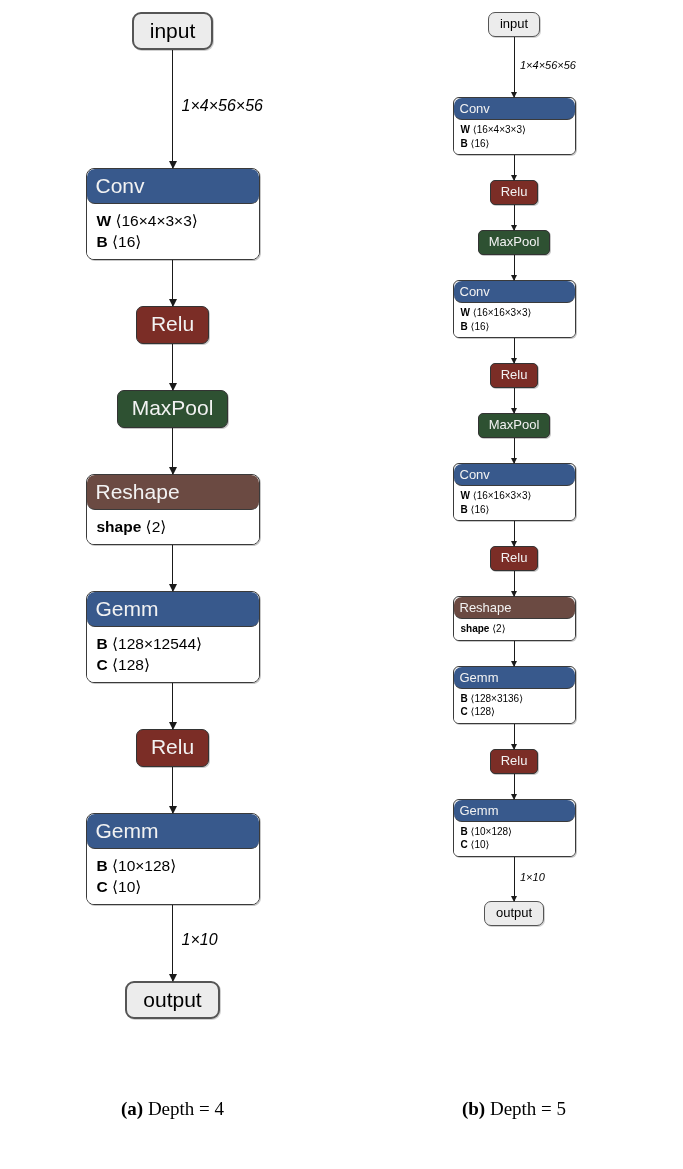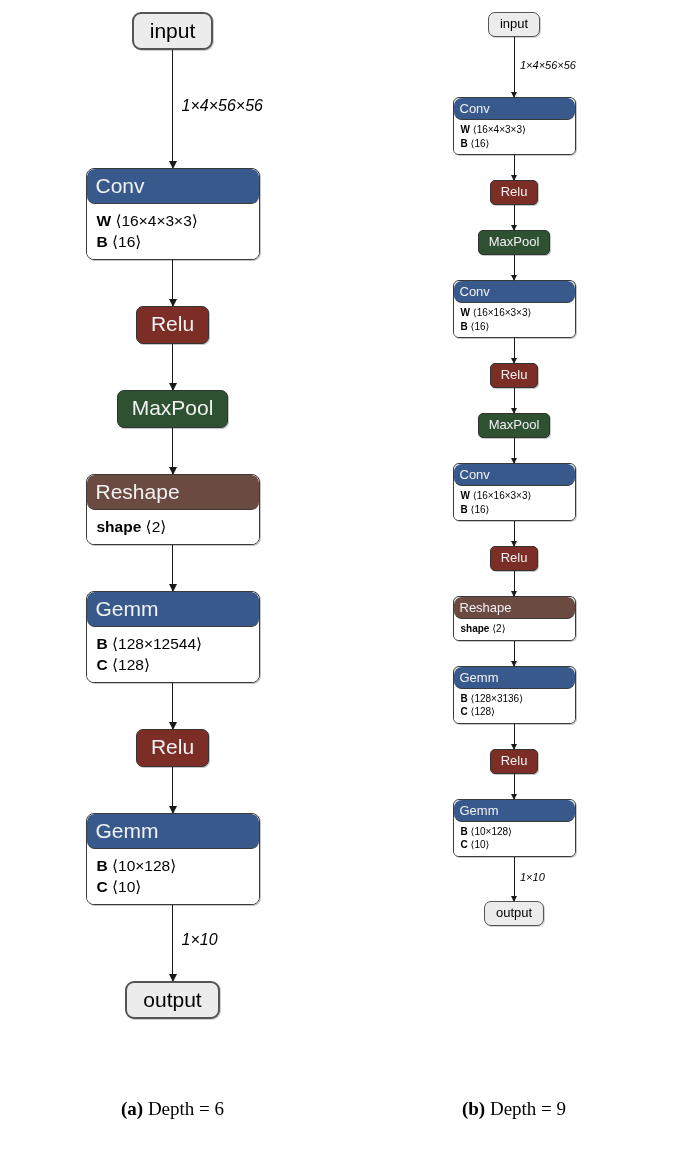--- a/index.html
+++ b/index.html
@@ -219,21 +219,21 @@
         <div class="edge" style="height: 76px;">
           <div class="shaft"></div>
           <div class="head"></div>
           <span class="edge-label" style="top: 26px;">1×10</span>
         </div>
         <div class="io-node">output</div>
       </div>
   </div>
   <div class="caption" style="left:0; width:345px; top:1098px;">
     <span class="cap-tag">(a)</span>
-    <span class="cap-text">Depth = 6</span>
+    <span class="cap-text">Depth = 4</span>
   </div>
 
   <div class="column right" style="padding-top:12px;">
     <div class="graph" id="graph-b">
         <div class="io-node">input</div>
         <div class="edge" style="height: 60px;">
           <div class="shaft"></div>
           <div class="head"></div>
           <span class="edge-label" style="top: 22px;">1×4×56×56</span>
         </div>
@@ -331,16 +331,16 @@
         <div class="edge" style="height: 44px;">
           <div class="shaft"></div>
           <div class="head"></div>
           <span class="edge-label" style="top: 14px;">1×10</span>
         </div>
         <div class="io-node">output</div>
       </div>
   </div>
   <div class="caption" style="left:345px; width:338px; top:1098px;">
     <span class="cap-tag">(b)</span>
-    <span class="cap-text">Depth = 9</span>
+    <span class="cap-text">Depth = 5</span>
   </div>
 
 </div>
 
 </body></html>

